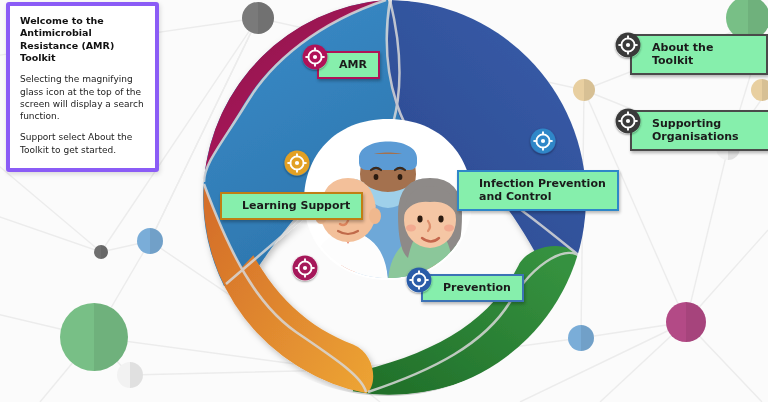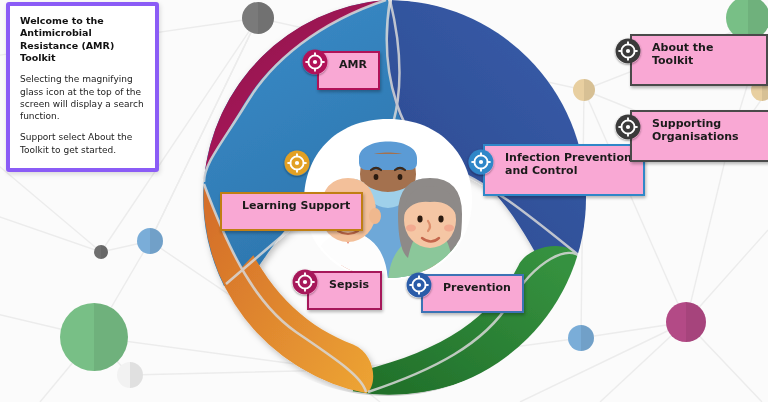--- a/index.html
+++ b/index.html
@@ -49,23 +49,23 @@
     flex: 0 0 auto;
     position: relative;
     z-index: 3;
     box-shadow: 0 1px 2px rgba(0,0,0,0.35);
   }
   .marker svg { display: block; width: 26px; height: 26px; }
 
   .label-box {
     margin-left: -11px;
     margin-top: 16px;
-    background: #f9a8d4;
+    background: #86efac;
     border: 2px solid #555;
-    padding: 6px 11px 16px 20px;
+    padding: 6px 11px 5px 20px;
     font-size: 11px;
     font-weight: bold;
     color: #1b1b1b;
     line-height: 1.18;
     white-space: pre-line;
     box-shadow: 1px 2px 3px rgba(0,0,0,0.28);
     position: relative;
     z-index: 2;
   }
 
@@ -350,21 +350,21 @@
             <g stroke="#ffffff" stroke-width="1.9" stroke-linecap="butt">
               <line x1="13" y1="3.4" x2="13" y2="7.2"></line>
               <line x1="13" y1="18.8" x2="13" y2="22.6"></line>
               <line x1="3.4" y1="13" x2="7.2" y2="13"></line>
               <line x1="18.8" y1="13" x2="22.6" y2="13"></line>
             </g>
           </svg>
         </div>
         <div class="label-box" style="border-color: rgb(176, 18, 88);">AMR</div>
       </div>
-      <div class="hotspot" style="left: 468px; top: 128px;">
+      <div class="hotspot" style="left: 468px; top: 128px; flex-direction: column;">
         <div class="marker">
           <svg viewBox="0 0 26 26" xmlns="http://www.w3.org/2000/svg">
             <circle cx="13" cy="13" r="12.5" fill="#2f87c8"></circle>
             <circle cx="13" cy="13" r="6.6" fill="none" stroke="#ffffff" stroke-width="1.9"></circle>
             <circle cx="13" cy="13" r="2.1" fill="#ffffff"></circle>
             <g stroke="#ffffff" stroke-width="1.9" stroke-linecap="butt">
               <line x1="13" y1="3.4" x2="13" y2="7.2"></line>
               <line x1="13" y1="18.8" x2="13" y2="22.6"></line>
               <line x1="3.4" y1="13" x2="7.2" y2="13"></line>
               <line x1="18.8" y1="13" x2="22.6" y2="13"></line>
@@ -397,21 +397,20 @@
             <circle cx="13" cy="13" r="6.6" fill="none" stroke="#ffffff" stroke-width="1.9"></circle>
             <circle cx="13" cy="13" r="2.1" fill="#ffffff"></circle>
             <g stroke="#ffffff" stroke-width="1.9" stroke-linecap="butt">
               <line x1="13" y1="3.4" x2="13" y2="7.2"></line>
               <line x1="13" y1="18.8" x2="13" y2="22.6"></line>
               <line x1="3.4" y1="13" x2="7.2" y2="13"></line>
               <line x1="18.8" y1="13" x2="22.6" y2="13"></line>
             </g>
           </svg>
         </div>
-        <div class="label-box" style="border-color: rgb(166, 24, 90);">Sepsis</div>
       </div>
       <div class="hotspot" style="left: 406px; top: 258px;">
         <div class="marker">
           <svg viewBox="0 0 26 26" xmlns="http://www.w3.org/2000/svg">
             <circle cx="13" cy="13" r="12.5" fill="#2a5ca8"></circle>
             <circle cx="13" cy="13" r="6.6" fill="none" stroke="#ffffff" stroke-width="1.9"></circle>
             <circle cx="13" cy="13" r="2.1" fill="#ffffff"></circle>
             <g stroke="#ffffff" stroke-width="1.9" stroke-linecap="butt">
               <line x1="13" y1="3.4" x2="13" y2="7.2"></line>
               <line x1="13" y1="18.8" x2="13" y2="22.6"></line>

